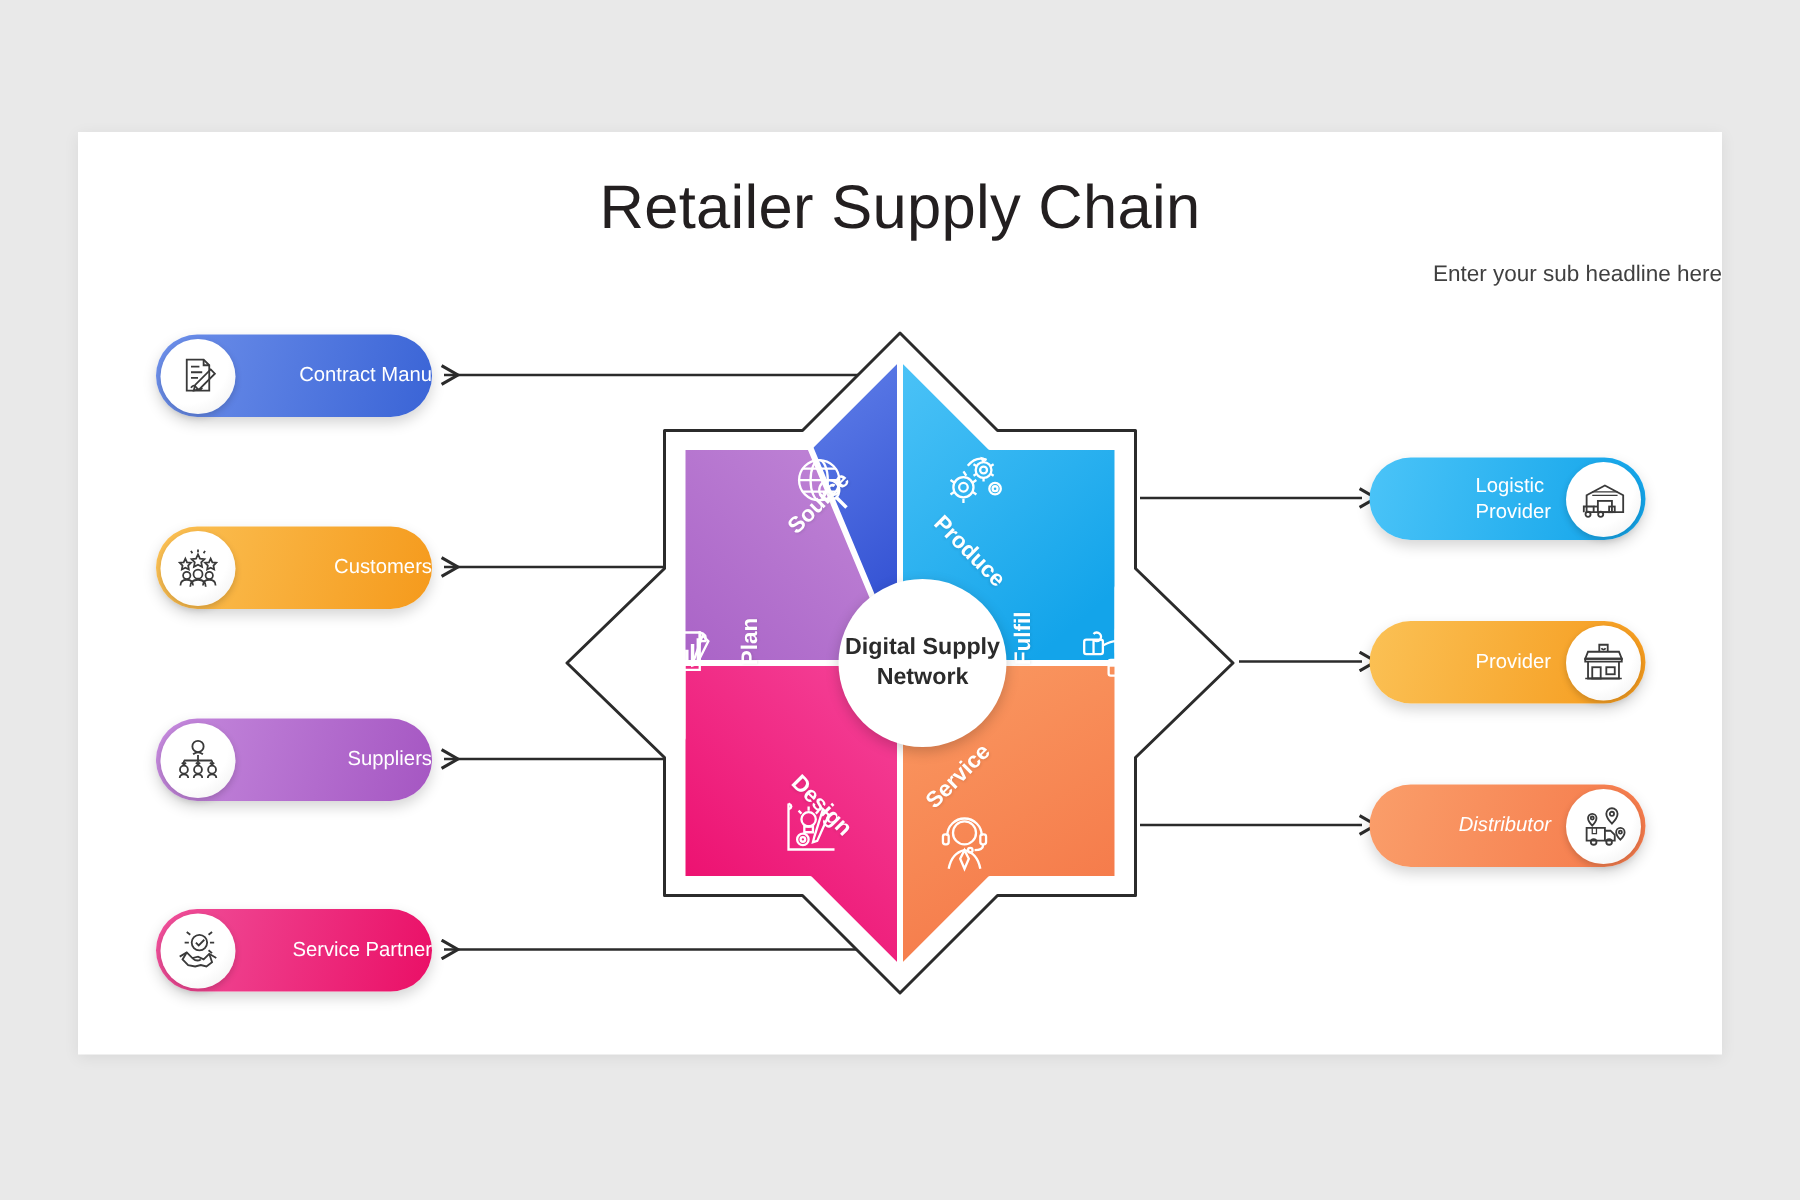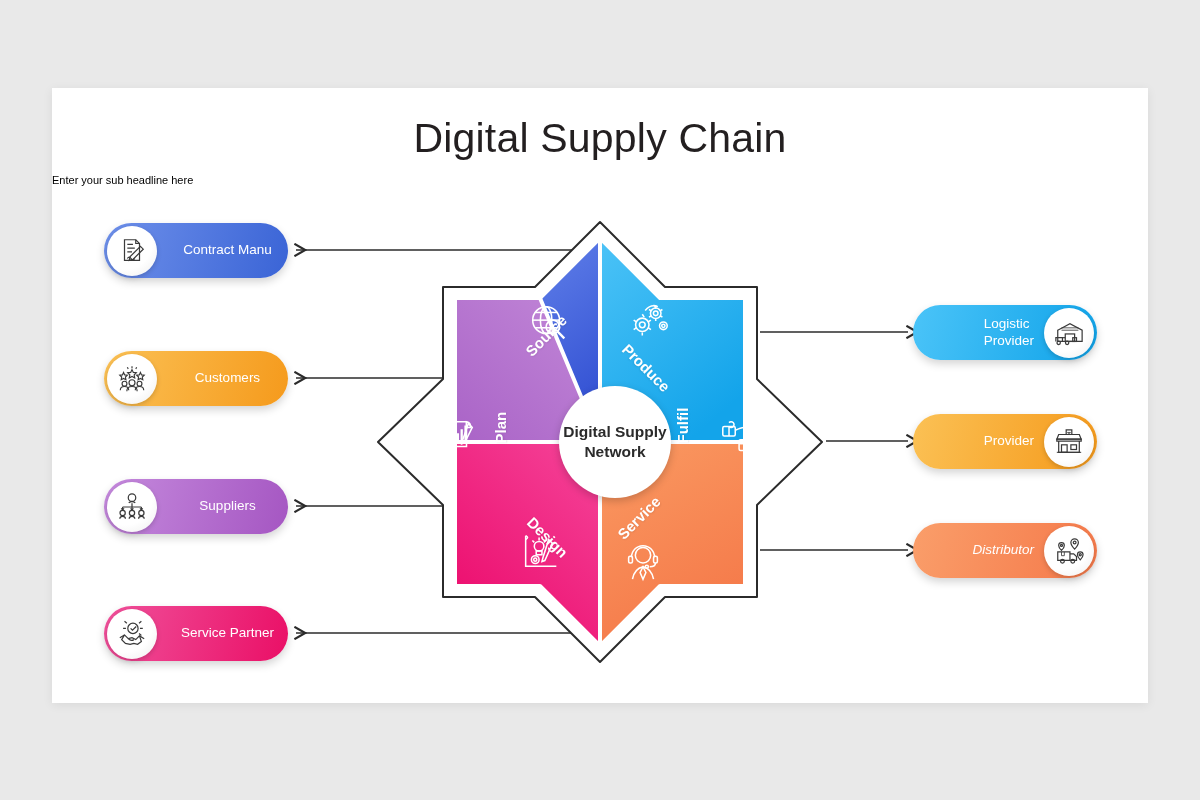--- a/index.html
+++ b/index.html
@@ -34,23 +34,23 @@
     font-size: 41px;
     font-weight: 400;
     color: #231f20;
     letter-spacing: 0.2px;
   }
   .subtitle {
     position: absolute;
     left: 0;
     top: 90px;
     width: 1096px;
-    text-align: left;
-    font-size: 11px;
-    color: #000000;
+    text-align: right;
+    font-size: 15px;
+    color: #404040;
   }
 
   
   #connectors {
     position: absolute;
     left: 0; top: 0;
     width: 1200px; height: 800px;
     pointer-events: none;
   }
 
@@ -105,21 +105,21 @@
   .pill {
     position: absolute;
     height: 55px;
     width: 184px;
     border-radius: 28px;
     box-shadow: 0 4px 9px rgba(0,0,0,0.17);
     display: flex;
     align-items: center;
     z-index: 4;
   }
-  .pill-left  { justify-content: center; }
+  .pill-left  { justify-content: flex-end; }
   .pill-right { justify-content: flex-end; }
 
   .pill-badge {
     position: absolute;
     top: 50%;
     transform: translateY(-50%);
     width: 50px;
     height: 50px;
     border-radius: 50%;
     background: radial-gradient(circle at 36% 32%, #ffffff 58%, #ececec 100%);
@@ -139,21 +139,21 @@
     font-weight: 400;
   }
   .pill-left  .pill-text { margin-left: 63px; text-align: left; }
   .pill-right .pill-text { margin-right: 63px; text-align: left; }
 </style>
 </head>
 <body>
 
 <div id="slide"></div>
 
-<div class="title" style="position:absolute;left:52px;top:115px;width:1096px;">Digital Supply Chain</div>
+<div class="title" style="position:absolute;left:52px;top:115px;width:1096px;">Retailer Supply Chain</div>
 <div class="subtitle" style="position:absolute;left:52px;top:174px;width:1096px;">Enter your sub headline here</div>
 
 <svg id="connectors" viewBox="0 0 1200 800">
   <defs>
     <marker id="arrL" markerWidth="9" markerHeight="9" refX="7" refY="4.5" orient="auto" markerUnits="strokeWidth">
       <path d="M8,0.6 L1.2,4.5 L8,8.4" fill="none" stroke="#2b2b2b" stroke-width="1.3"></path>
     </marker>
     <marker id="arrR" markerWidth="9" markerHeight="9" refX="2" refY="4.5" orient="auto" markerUnits="strokeWidth">
       <path d="M1,0.6 L7.8,4.5 L1,8.4" fill="none" stroke="#2b2b2b" stroke-width="1.3"></path>
     </marker>

